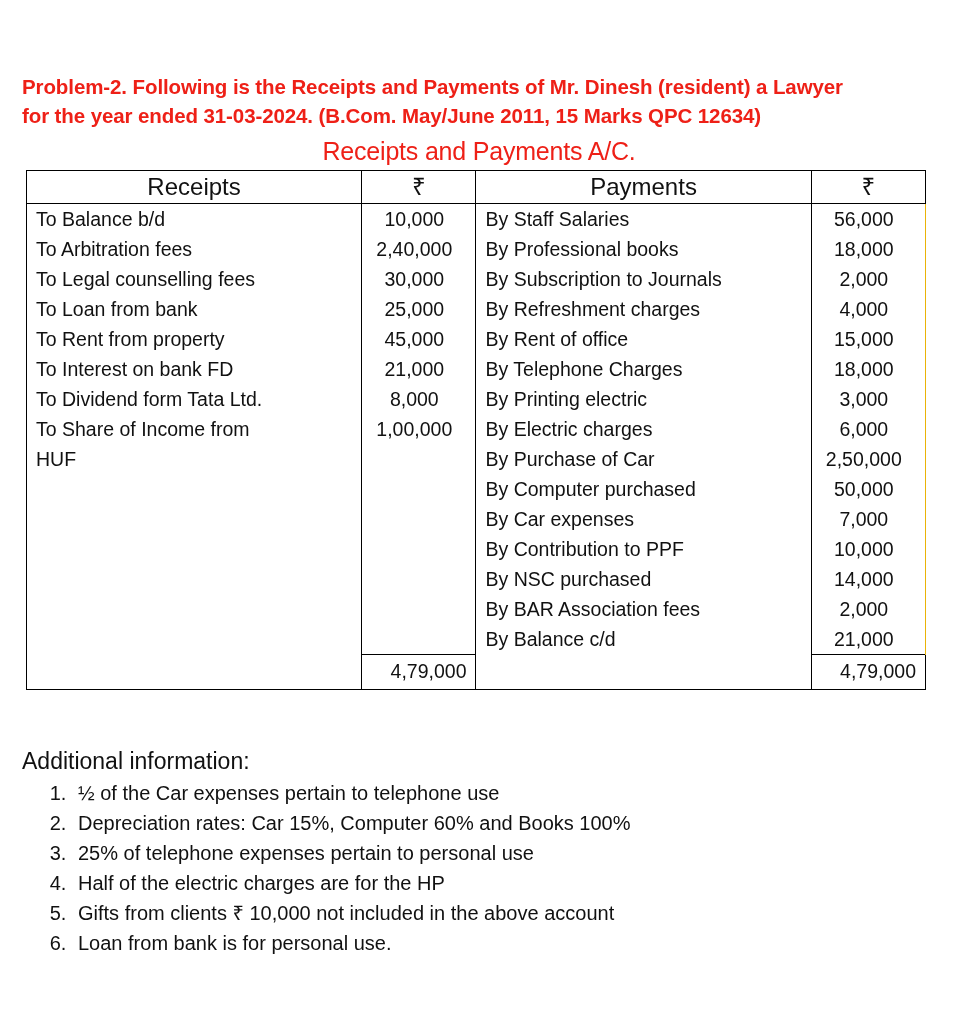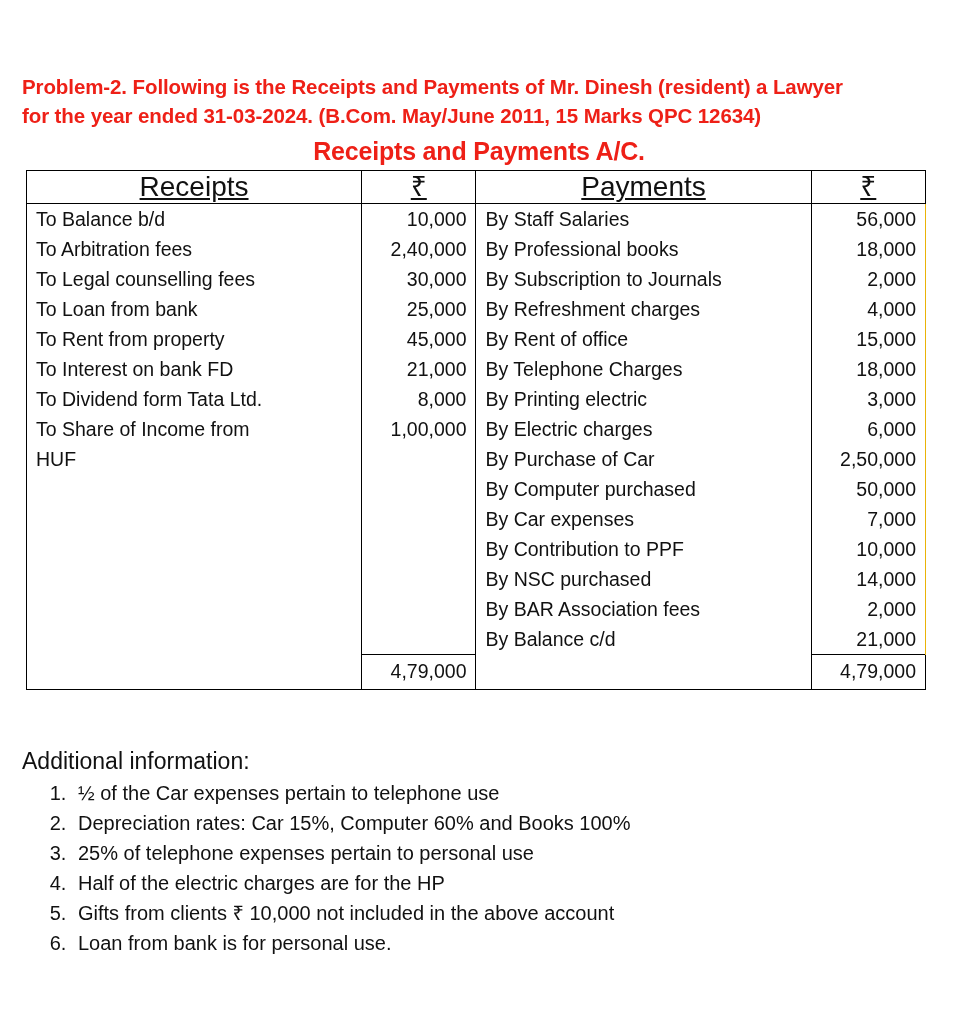--- a/index.html
+++ b/index.html
@@ -41,21 +41,21 @@
     display: block;
   }
 
   .account-title {
     position: absolute;
     left: 0;
     top: 136px;
     width: 958px;
     text-align: center;
     color: #ee2017;
-    font-weight: bold;
+    font-weight: normal;
     font-size: 25px;
     line-height: 30px;
     letter-spacing: -0.2px;
   }
 
   
   .ledger {
     position: absolute;
     left: 26px;
     top: 170px;
@@ -69,25 +69,24 @@
     vertical-align: top;
   }
 
   .col-particulars { width: 331px; }
   .col-amount      { width: 113px; }
 
   .ledger .hdr {
     height: 32px;
     text-align: center;
     font-weight: normal;
-    font-size: 28px;
+    font-size: 24px;
     border: 1px solid #000;
     border-right: none;
     line-height: 31px;
-    text-decoration: underline;
   }
   .ledger .hdr.last { border-right: 1px solid #000; }
   .ledger .hdr.amt  { border-left: 1px solid #000; }
 
   .body-cell {
     border-left: 1px solid #000;
     padding: 3px 0 0 0;
     margin-top: 40px;
   }
   .body-cell.rightedge { border-right: 1px solid #eab308; }
@@ -97,21 +96,21 @@
     margin: 0;
     padding: 0;
   }
   .items li {
     height: 30px;
     line-height: 30px;
     white-space: nowrap;
     overflow: hidden;
   }
   .items.particulars li { padding-left: 9px; text-align: left; }
-  .items.amounts li     { padding-right: 9px; text-align: right; }
+  .items.amounts li     { padding-right: 9px; text-align: center; }
 
   
   .total-row td { border-left: 1px solid #000; }
   .total-row td.rightedge { border-right: 1px solid #000; }
   .total-row .blank {
     height: 34px;
   }
   .total-row .tot {
     height: 34px;
     line-height: 33px;

